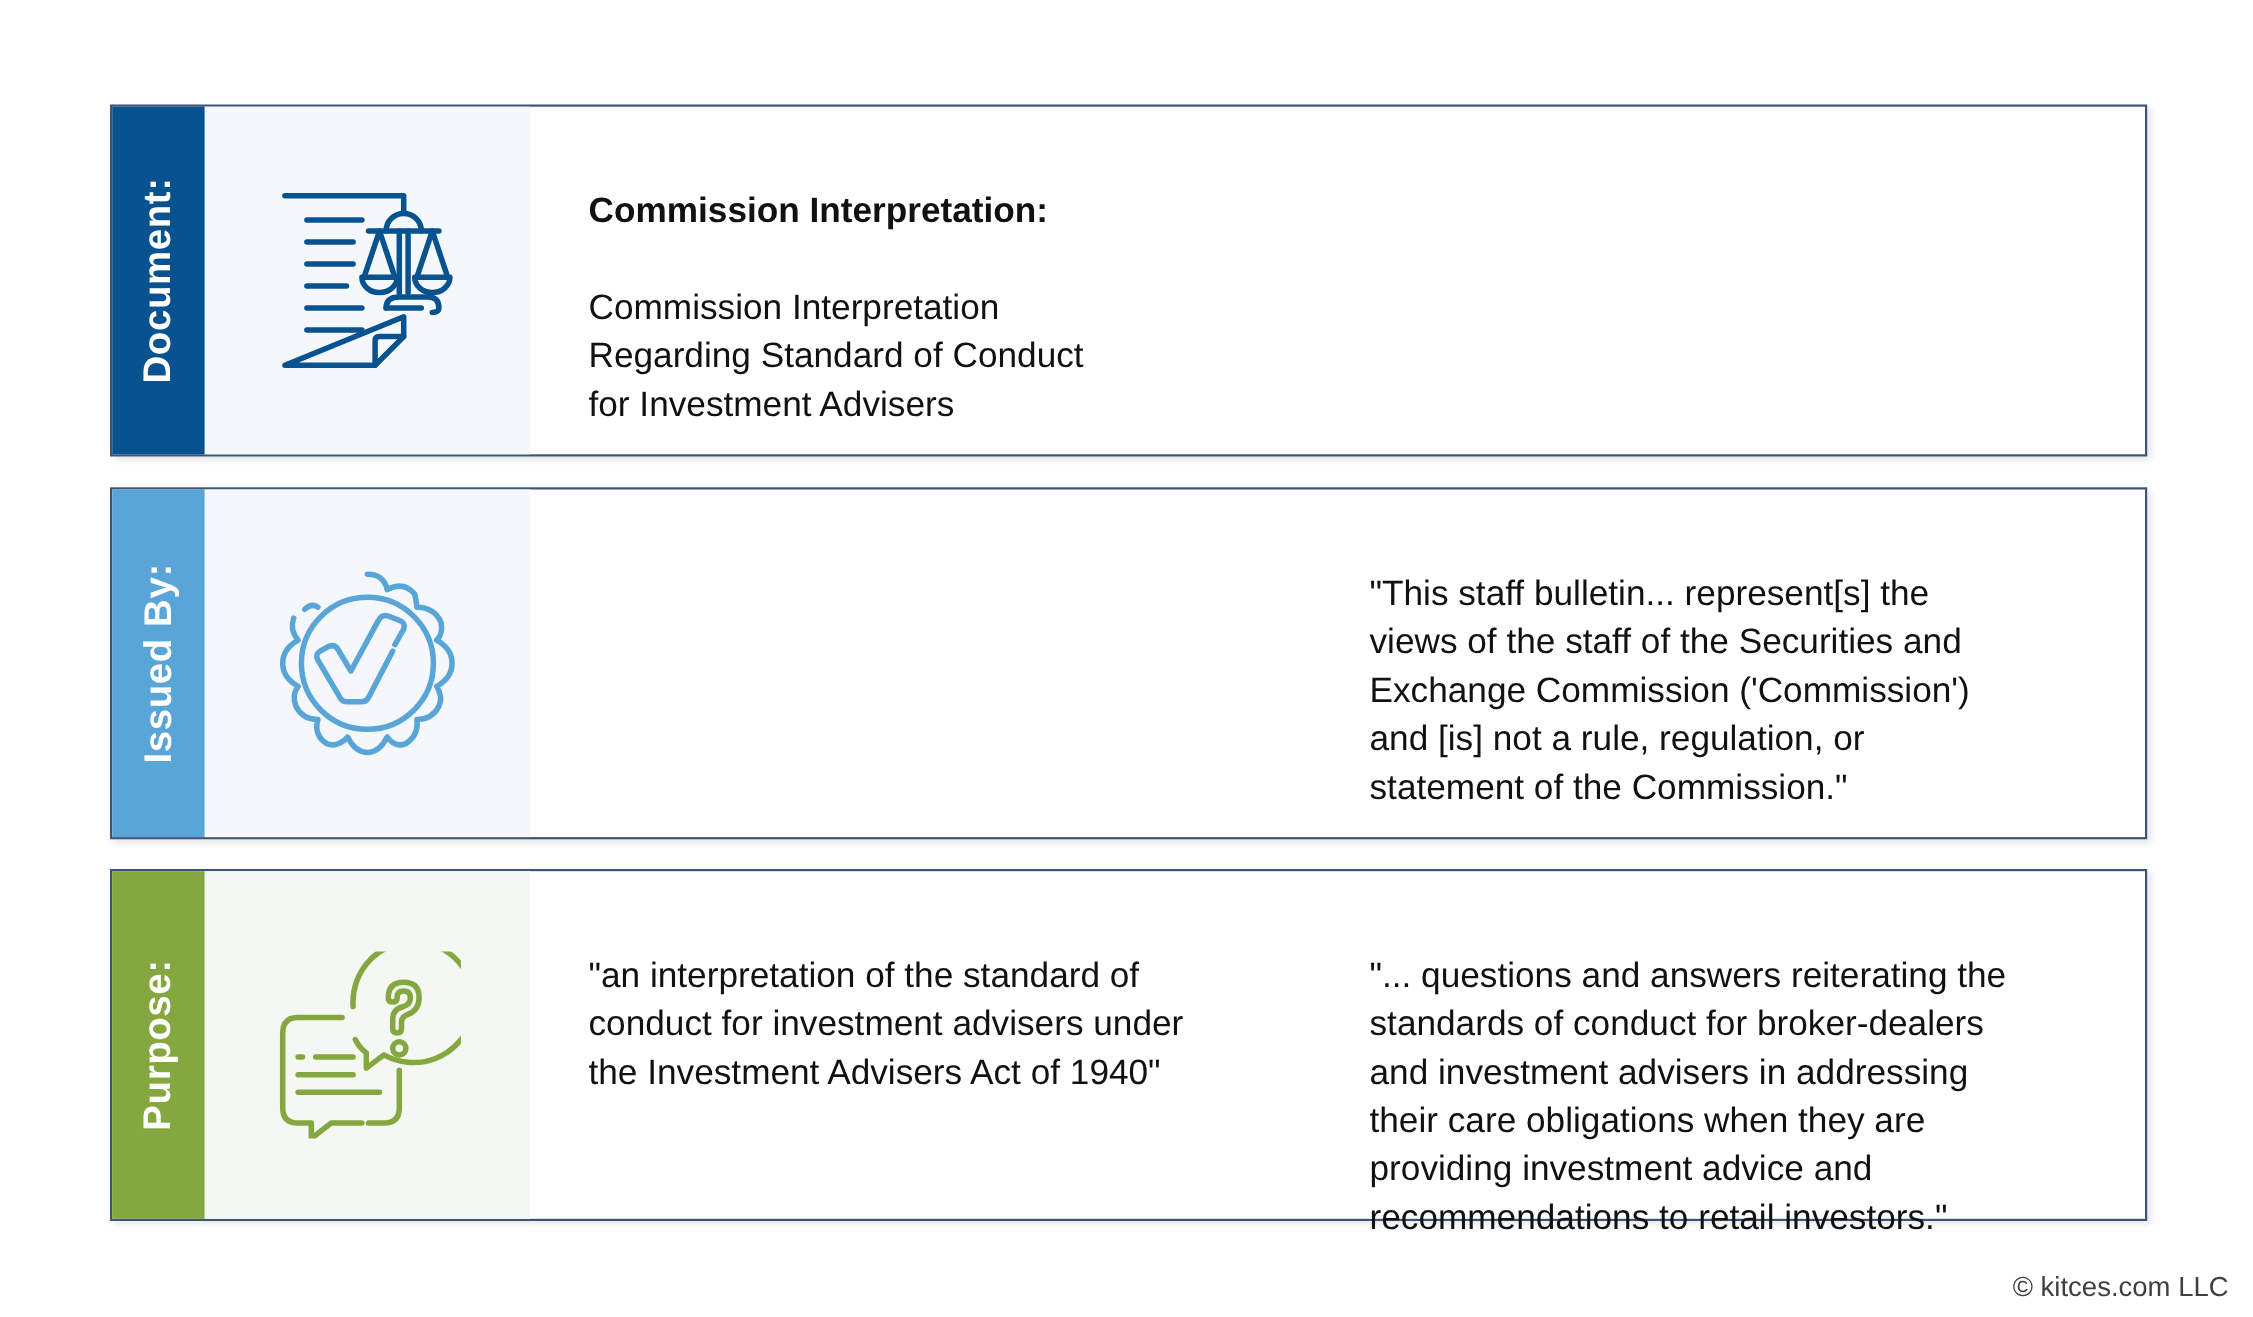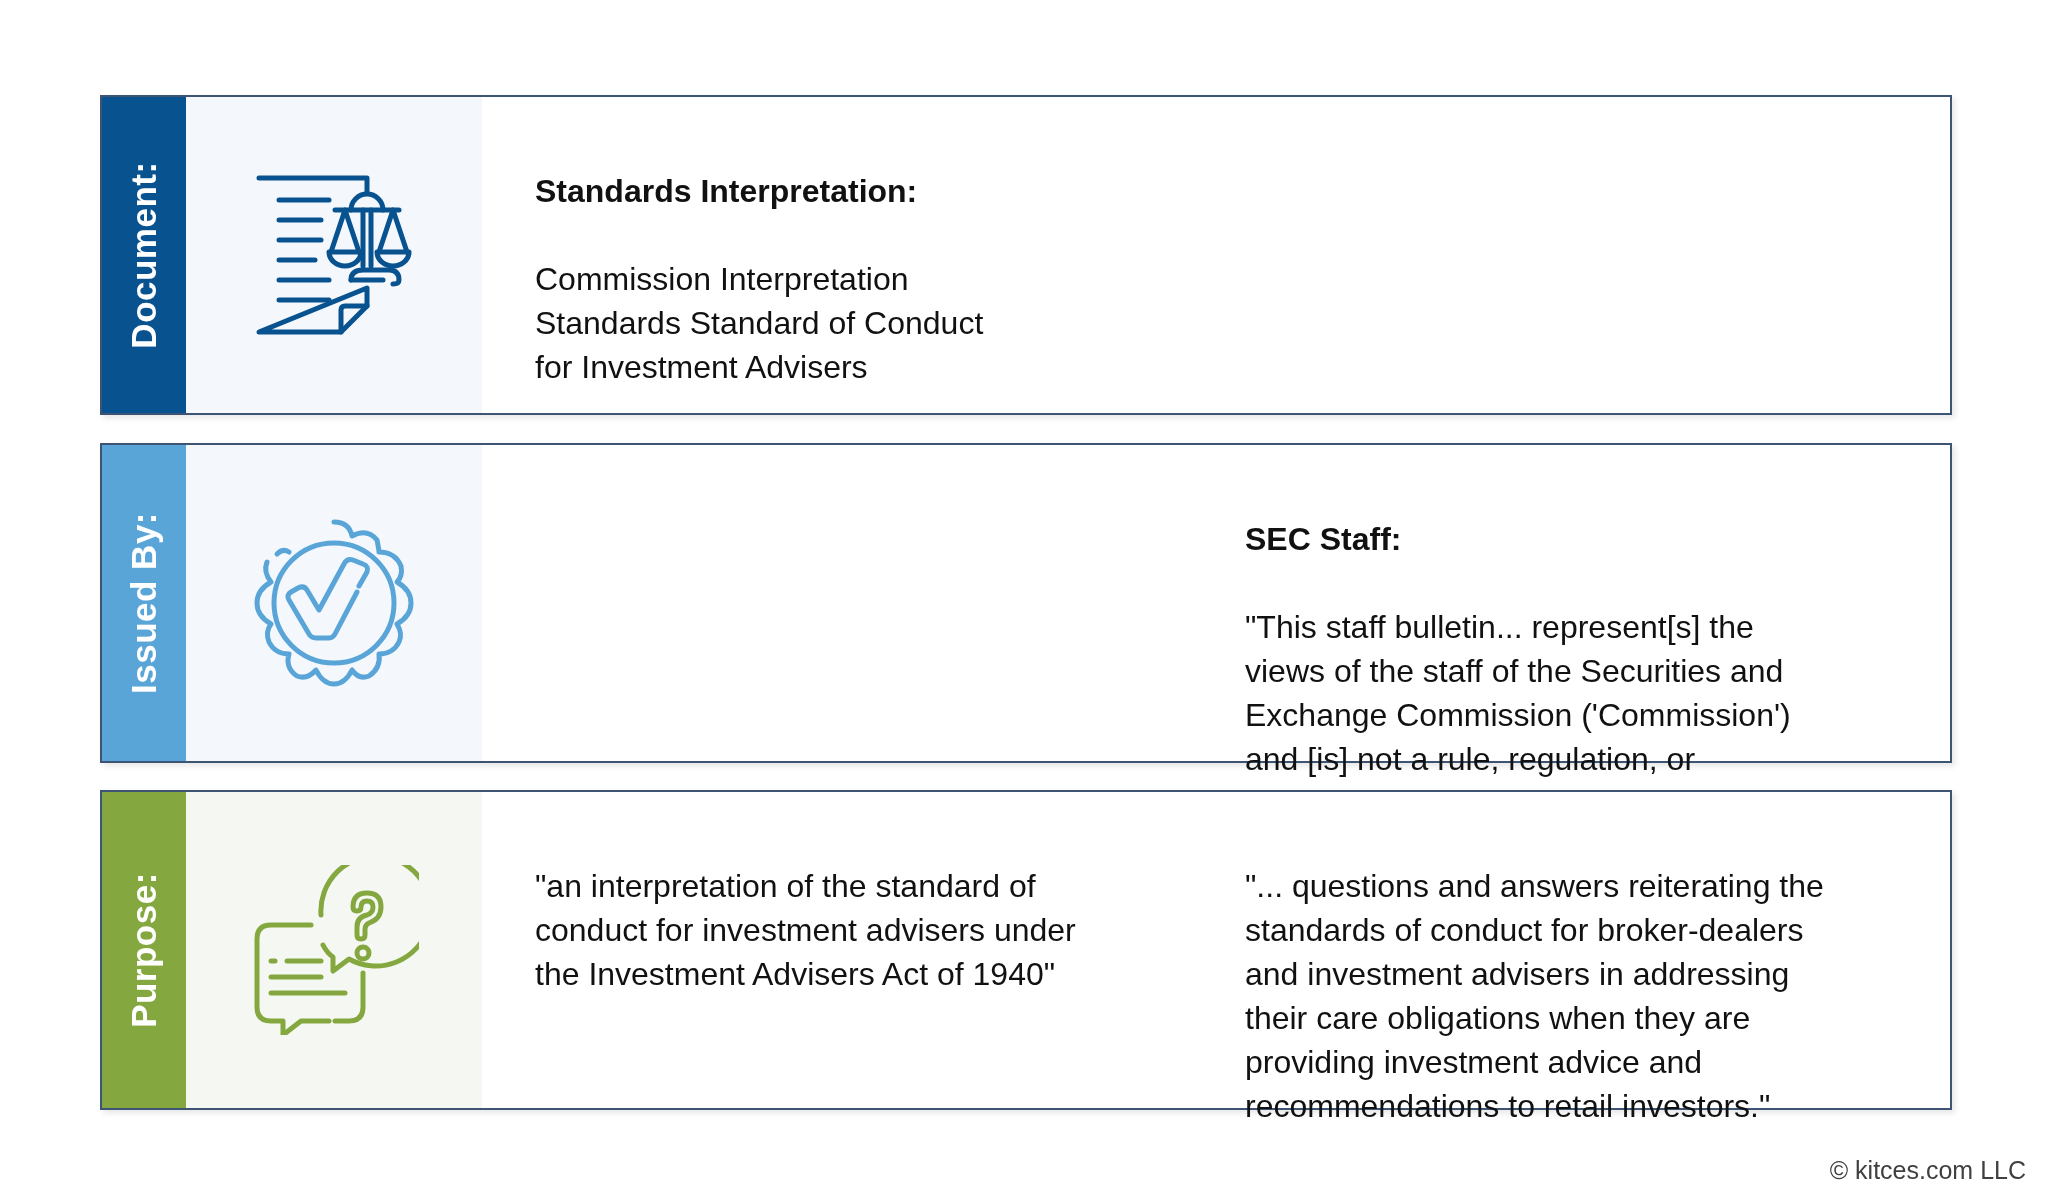--- a/index.html
+++ b/index.html
@@ -77,42 +77,41 @@
       <line x1="122" y1="40" x2="122" y2="96"></line>
       <path d="M96 40 L82 82 M96 40 L110 82"></path>
       <path d="M80 82 H112 A16 14 0 0 1 80 82 Z"></path>
       <path d="M144 40 L130 82 M144 40 L158 82"></path>
       <path d="M128 82 H160 A16 14 0 0 1 128 82 Z"></path>
       <path d="M102 110 Q102 100 114 100 H140 Q150 100 150 110 Q150 114 144 114"></path>
       <line x1="102" y1="110" x2="134" y2="110"></line>
     </svg>
   </div>
   <div class="col" style="left:433px;top:28px;">
-    <span class="title">Standards Interpretation:</span>
+    <span class="title">Commission Interpretation:</span>
     <span class="body">Commission Interpretation
-Standards Standard of Conduct
+Regarding Standard of Conduct
 for Investment Advisers</span>
     <span class="note">(effective July 12, 2019)</span>
   </div>
 </div>
 
 <div class="panel" style="top:443px;height:320px;">
   <div class="band" style="background:#5aa5d8;">
     <span class="band-label">Issued By:</span>
   </div>
   <div class="icon-cell" style="background:#f4f8fd;">
     <svg width="170" height="170" viewBox="0 0 170 170" fill="none" stroke="#5aa5d8" stroke-width="5" stroke-linecap="round" stroke-linejoin="round">
       <path d="M85 4 Q100 4 103 18 Q118 10 128 22 Q130 32 130 34 Q146 34 152 48 Q154 58 148 64 Q162 72 162 85 Q162 98 148 106 Q154 116 150 124 Q144 136 130 136 Q132 150 120 158 Q110 162 103 152 Q96 166 85 166 Q74 166 67 152 Q58 162 48 158 Q36 150 40 136 Q26 136 20 124 Q16 114 22 106 Q8 98 8 85 Q8 72 22 64 Q14 54 18 44"></path>
       <path d="M28 36 Q34 30 40 34"></path>
       <circle cx="85" cy="85" r="60"></circle>
       <path d="M110 68 L118 54 Q120 48 114 46 L104 42 Q98 40 95 46 L70 92 L58 72 Q55 67 49 70 L42 74 Q37 77 40 82 L60 116 Q62 120 67 120 L80 120 Q84 120 86 116 L108 74"></path>
     </svg>
   </div>
   <div class="col" style="left:1143px;top:28px;">
-    <span class="title">SEC Staff:</span>
     <span class="body">"This staff bulletin... represent[s] the
 views of the staff of the Securities and
 Exchange Commission ('Commission')
 and [is] not a rule, regulation, or
 statement of the Commission."</span>
   </div>
 </div>
 
 <div class="panel" style="top:790px;height:320px;">
   <div class="band" style="background:#84a83f;">

